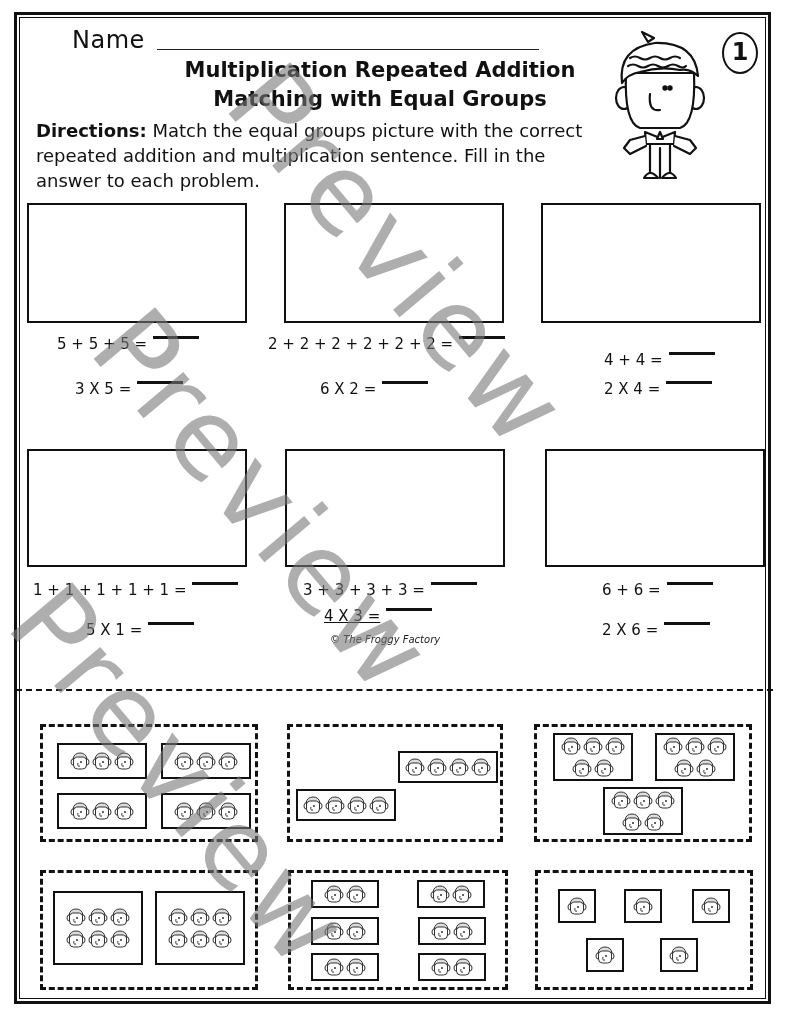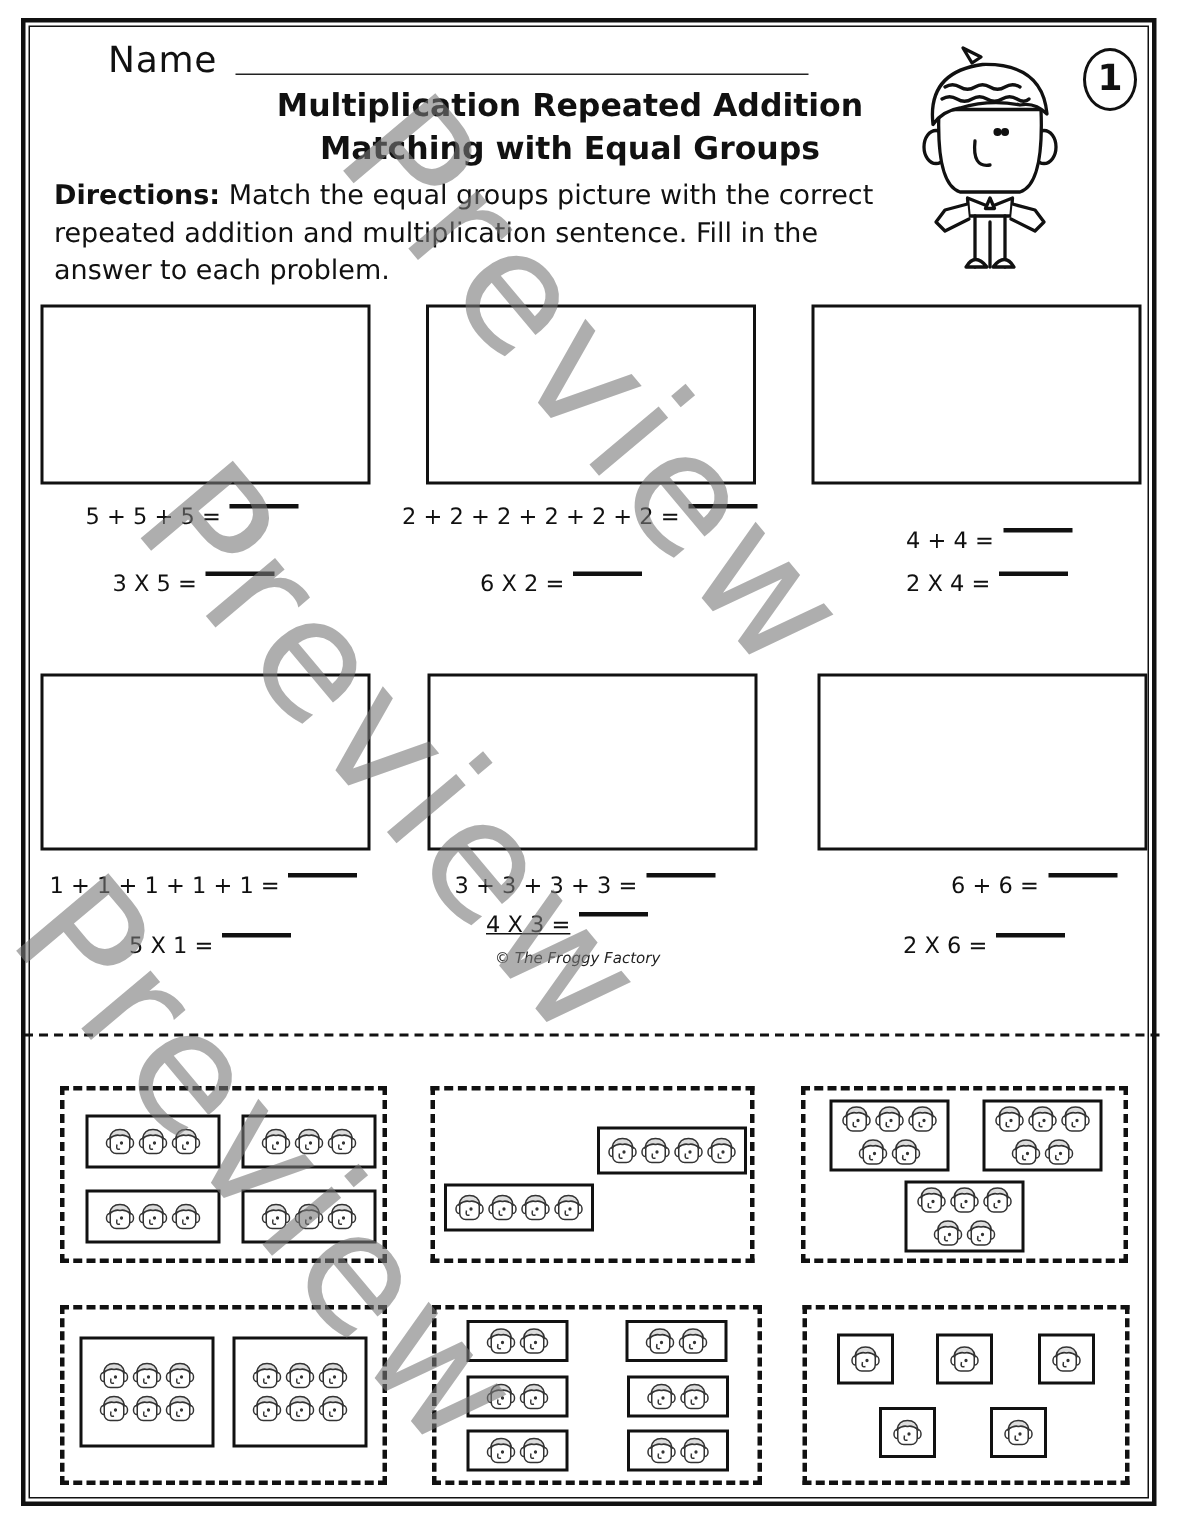--- a/index.html
+++ b/index.html
@@ -122,21 +122,21 @@
 
 <div class="eq" style="left:303px;top:581px;">
   <span>3 + 3 + 3 + 3 =</span>
     <span class="blank"></span>
 </div>
 <div class="eq" style="left:324px;top:607px;text-decoration:underline;">
   <span>4 X 3  =</span>
     <span class="blank"></span>
 </div>
 
-<div class="eq" style="left:602px;top:581px;margin-left:32px;">
+<div class="eq" style="left:602px;top:581px;">
   <span>6 + 6 =</span>
     <span class="blank"></span>
 </div>
 <div class="eq" style="left:602px;top:621px;">
   <span>2 X 6 =</span>
     <span class="blank"></span>
 </div>
 
 <div class="credit">© The Froggy Factory</div>
 

